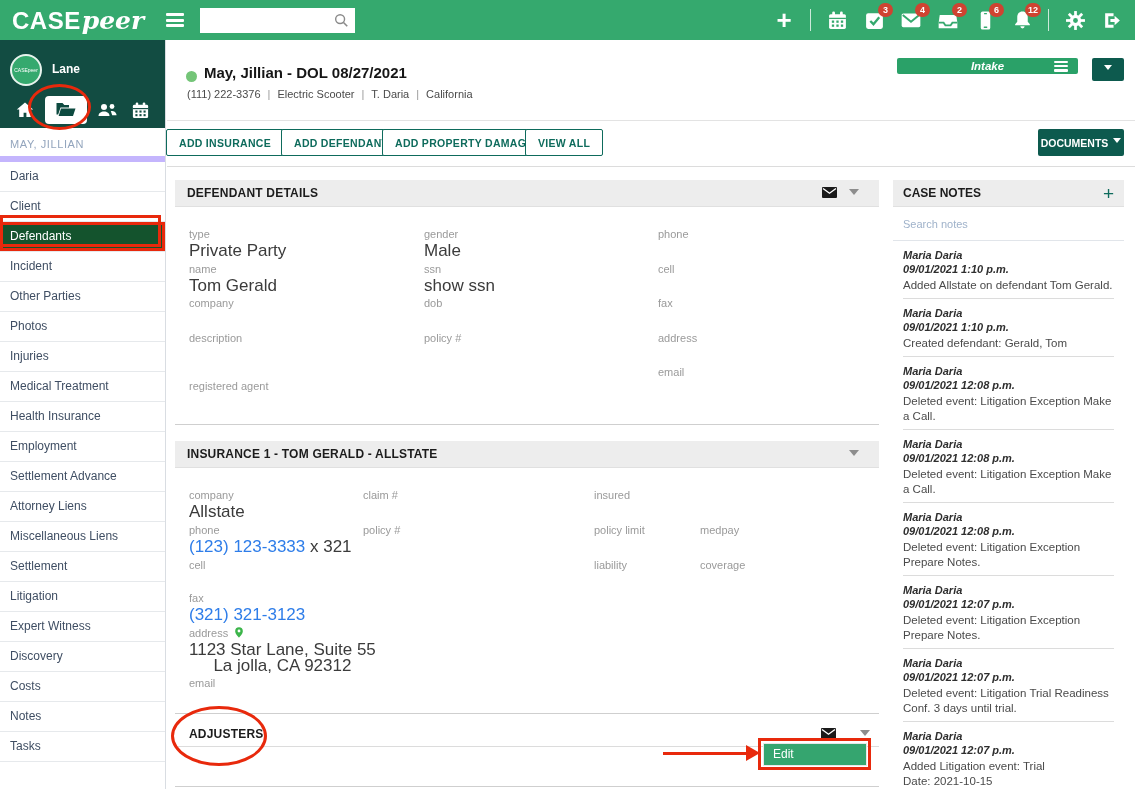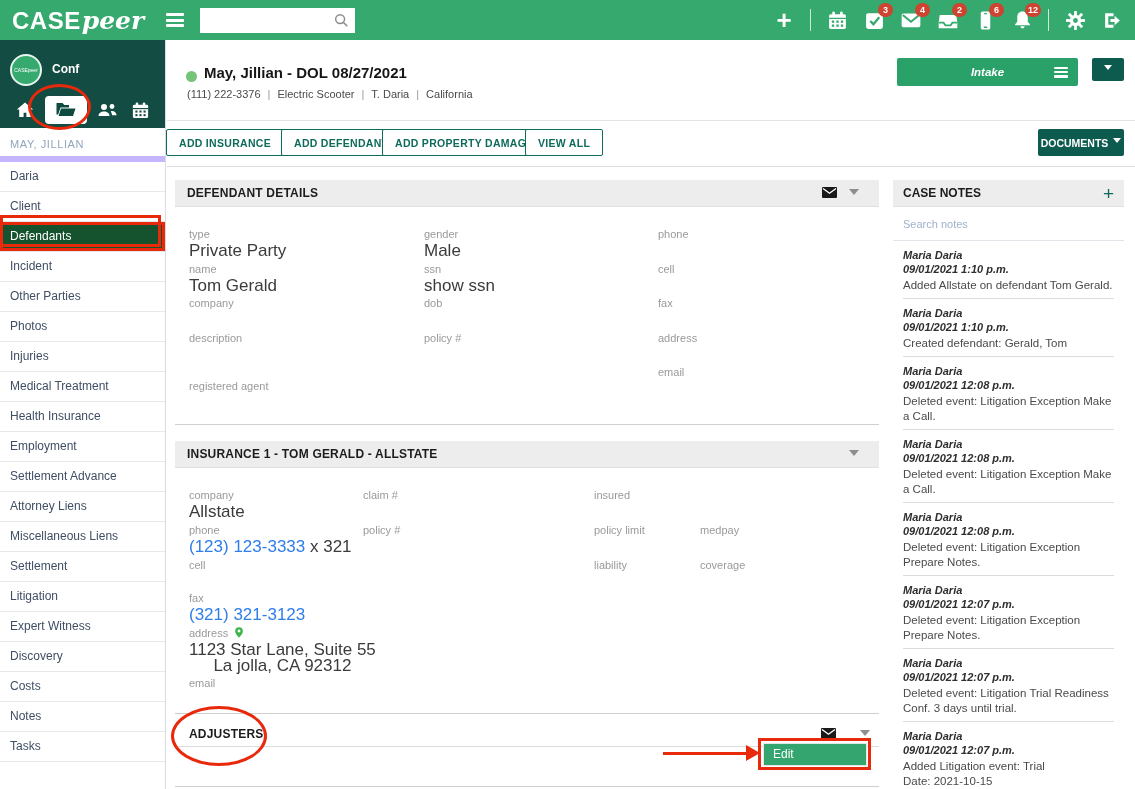--- a/index.html
+++ b/index.html
@@ -44,21 +44,21 @@
   .lbl { font-size:11px; color:#9a9a9a; line-height:13px; white-space:nowrap; }
   .val { font-size:17px; color:#3b3b3b; line-height:15px; margin-top:2px; white-space:nowrap;text-align:center; }
   .cell { position:absolute; }
   a.lnk { color:#2e7de9; text-decoration:none; cursor:pointer; }
 
   
   .dot { position:absolute; left:186px; top:71px; width:11px; height:11px; border-radius:50%; background:#74c578; }
   .case-title { position:absolute; left:204px; top:64px; font-size:15px; font-weight:700; color:#161616; }
   .case-meta { position:absolute; left:187px; top:88px; font-size:11px; color:#4a4a4a; }
   .case-meta .sep { color:#9a9a9a; margin:0 7px; }
-  .intake-btn { position:absolute; left:897px; top:58px; width:181px; height:28px; background:#2aa168; border-radius:2px; display:flex; align-items:center; justify-content:center; cursor:pointer; }
+  .intake-btn { position:absolute; left:897px; top:58px; width:181px; height:16px; background:#2aa168; border-radius:2px; display:flex; align-items:center; justify-content:center; cursor:pointer; }
   .intake-btn .txt { color:#fff; font-style:italic; font-size:11.5px; font-weight:700; }
   .intake-btn .hamb { position:absolute; right:10px; width:14px; height:11px; }
   .intake-btn .hamb span { height:2.5px; }
   .intake-caret-btn { position:absolute; left:1092px; top:58px; width:32px; height:23px; background:#0d5a4e; border-radius:2px; display:flex; align-items:center; justify-content:center; cursor:pointer; }
   .intake-caret-btn .caret { border-top-color:#fff; border-width:4px; border-top-width:5px; }
 
   .outline-btn { position:absolute; top:129px; height:27px; background:#fff; border:1px solid #0e6b5c; border-radius:2px; color:#0e6b5c; font-size:10.5px; font-weight:700; letter-spacing:.3px; display:flex; align-items:center; justify-content:center; padding:0 12px; cursor:pointer; }
   .docs-btn { position:absolute; left:1038px; top:129px; width:86px; height:27px; background:#0d5a4e; border-radius:2px; color:#fff; font-size:10.5px; font-weight:700; display:flex; align-items:center; justify-content:center; gap:5px; cursor:pointer; }
   .docs-btn .caret { border-top-color:#fff; border-width:4px; border-top-width:5px; }
 
@@ -180,21 +180,21 @@
             <path d="M3 3h8v3H6v8h5v3H3z"></path>
             <path d="M12 5.5l5 4.5-5 4.5v-3H8v-3h4z"></path>
           </svg>
       </div>
     </div>
   </div>
 
   <div class="sidebar">
     <div class="side-dark">
       <div class="avatar">CASEpeer</div>
-      <div class="side-user">Conf</div>
+      <div class="side-user">Lane</div>
       <div class="side-icons">
         <div class="sico">
           <svg width="20" height="20" viewBox="0 0 20 20" fill="#fff">
               <path d="M10 2.5L1.8 9.6h2.4V17h4.4v-4.2h2.8V17h4.4V9.6h2.4z"></path>
             </svg>
         </div>
         <div class="sico active">
           <svg width="22" height="18" viewBox="0 0 22 18" fill="#0d4a40">
               <path d="M1.5 2h6l1.8 2H14v2.5H5.5l-2.3 7H1.5z"></path>
               <path d="M6 7.5h14.5L18 15H3.6z"></path>

